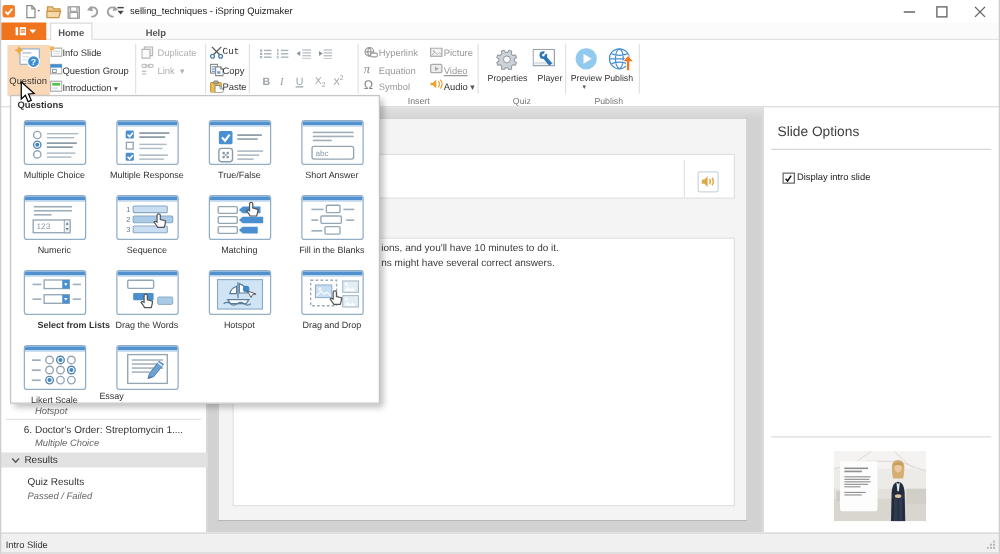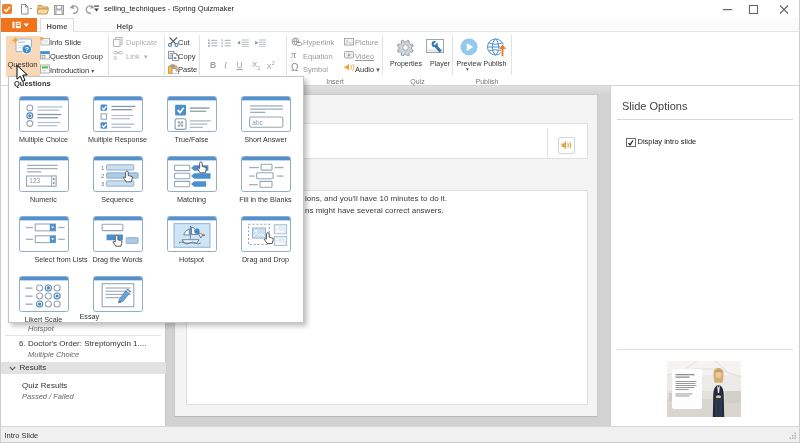--- a/index.html
+++ b/index.html
@@ -131,21 +131,21 @@
       <path d="M8.5 16.5 v2 h2" fill="none" stroke="#8a8a8a" stroke-width="0.8"></path>
       <rect x="5.8" y="20" width="2.5" height="2" fill="#6a9ac8"></rect>
     </g>
     <g>
       <rect x="0.5" y="29" width="8.5" height="8" rx="0.8" fill="#eebe50" stroke="#c89830" stroke-width="0.9"></rect>
       <rect x="3" y="27.8" width="3.5" height="2.2" rx="0.4" fill="#b0b0b0" stroke="#777" stroke-width="0.7"></rect>
       <path d="M4 31.5 h4 l2.5 2.5 v3 h-6.5 z" fill="#fff" stroke="#8a8a8a" stroke-width="0.8"></path>
       <path d="M8 31.5 v2.5 h2.5" fill="none" stroke="#8a8a8a" stroke-width="0.7"></path>
     </g>
   </svg>
-  <div class="abs txt9" style="left:178px;top:38px;">Cut</div>
+  <div class="abs txt9" style="left:178px;top:38px;font-family:Liberation Mono, monospace;">Cut</div>
   <div class="abs txt9" style="left:178px;top:51.5px;">Copy</div>
   <div class="abs txt9" style="left:178px;top:65px;">Paste</div>
 
   <div class="abs" style="left:199px;top:35px;width:1px;height:40px;background:#e2e2e2;"></div>
 
   <svg class="abs" style="left:207.5px;top:39px;" width="58" height="8" viewBox="0 0 58 8">
     <g fill="#a8b2ba">
       <rect x="0" y="0.5" width="1.8" height="1.8"></rect>
         <rect x="0" y="3.2" width="1.8" height="1.8"></rect>
         <rect x="0" y="5.9" width="1.8" height="1.8"></rect>
@@ -517,21 +517,21 @@
             <rect x="27.3" y="2.8" width="5.2" height="6.4" fill="#4a8fd0"></rect>
             <path d="M28.6 5.2 l2.6 0 l-1.3 2 z" fill="#fff"></path>
           </g>
           <g>
             <rect x="14" y="13.8" width="18.5" height="6.4" fill="#fff" stroke="#94a6b4"></rect>
             <rect x="27.3" y="13.8" width="5.2" height="6.4" fill="#4a8fd0"></rect>
             <path d="M28.6 16.2 l2.6 0 l-1.3 2 z" fill="#fff"></path>
           </g>
         </svg>
   </div>
-  <div class="abs" style="left:23px;top:254.5px;width:76px;text-align:center;font-size:7.2px;color:#333;">Select from Lists</div>
+  <div class="abs" style="left:12px;top:254.5px;width:76px;text-align:right;font-size:7.2px;color:#333;font-weight:bold;">Select from Lists</div>
       <div class="abs" style="left:92.5px;top:215.5px;width:50px;height:36.5px;background:#fff;border:1px solid #92aec6;border-radius:2.5px;overflow:hidden;">
     <div style="height:4px;background:#5291cf;border-bottom:1px solid #bdd7ee;"></div>
     <svg width="48" height="30" viewBox="0 0 44 28" preserveAspectRatio="none">
           <rect x="7.5" y="3" width="19" height="6" rx="0.8" fill="#fff" stroke="#94a6b4"></rect>
           <rect x="11.5" y="12.5" width="15" height="5.5" rx="0.8" fill="#4a8fd0"></rect>
           <rect x="29.5" y="15.5" width="11" height="5.5" rx="0.8" fill="#aacbe8" stroke="#88a8c4" stroke-width="0.7"></rect>
           <g transform="translate(16.5,13.5)">
             <path d="M3 1 v5 c0 0 -1.5 -1 -2.2 0 c0.8 1.2 2 2.5 2.6 4 l4.8 0 c0.5 -1.5 1 -3.5 1 -4.8 l-1.4 -0.5 l-1.2 -0.3 l-1.2 -0.3 l0 -3.1 c0 -1.5 -2.4 -1.5 -2.4 0 z" fill="#fff" stroke="#555" stroke-width="0.9"></path>
           </g>
         </svg>

